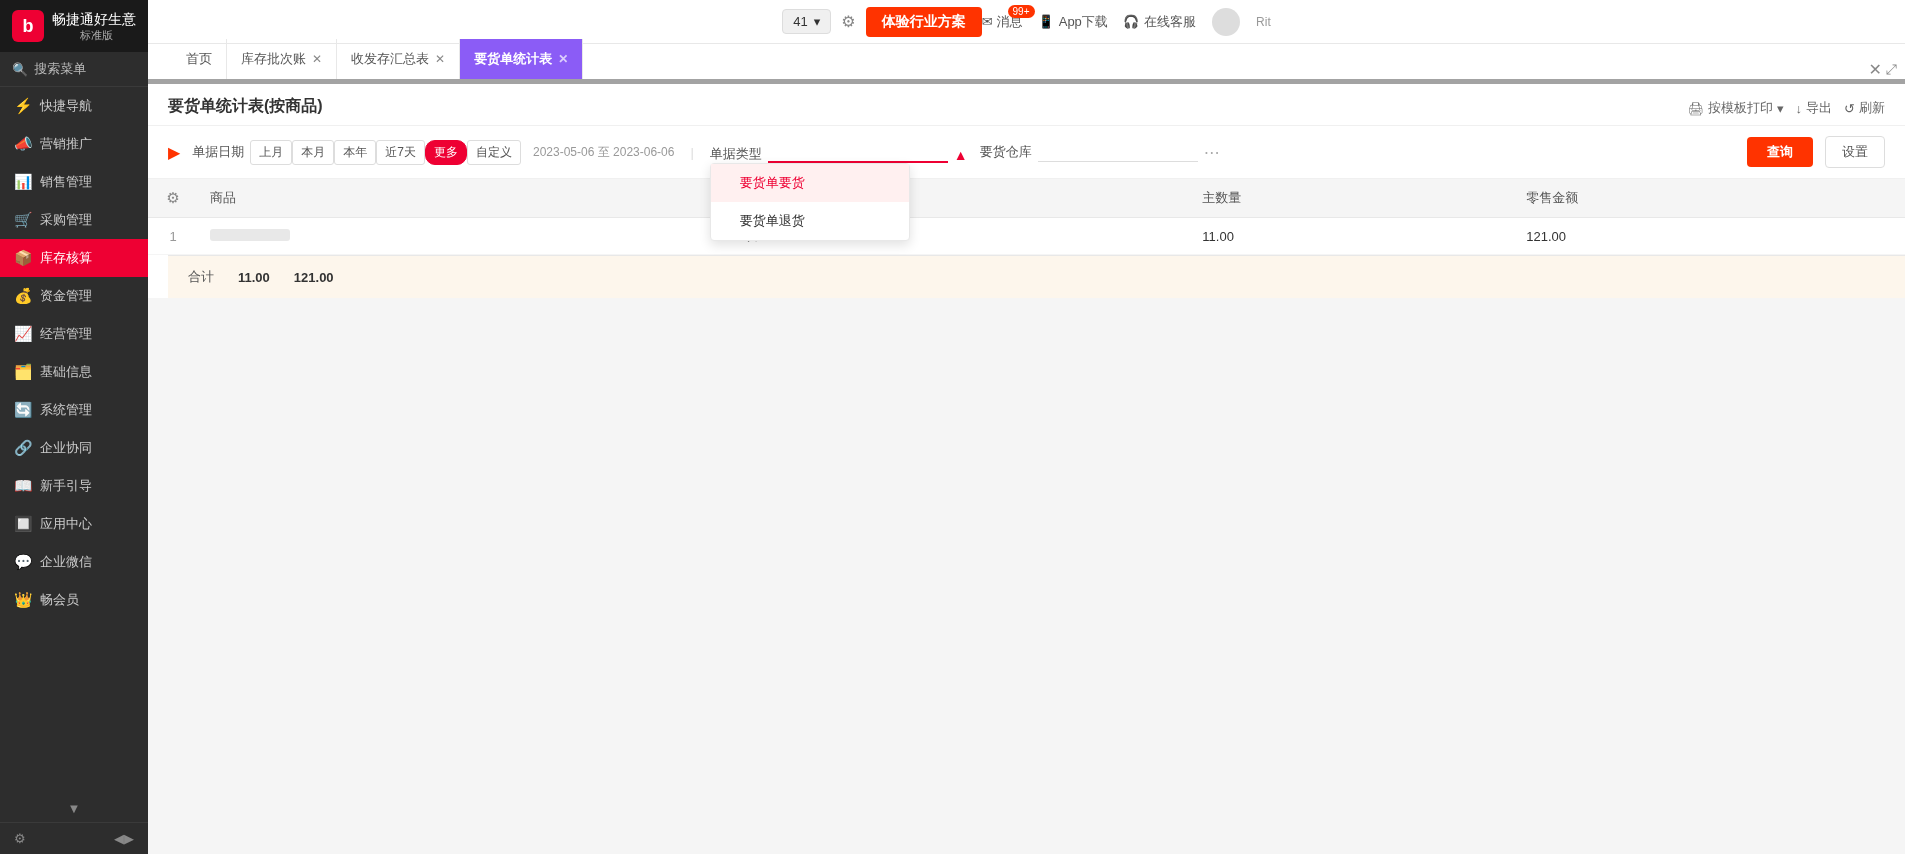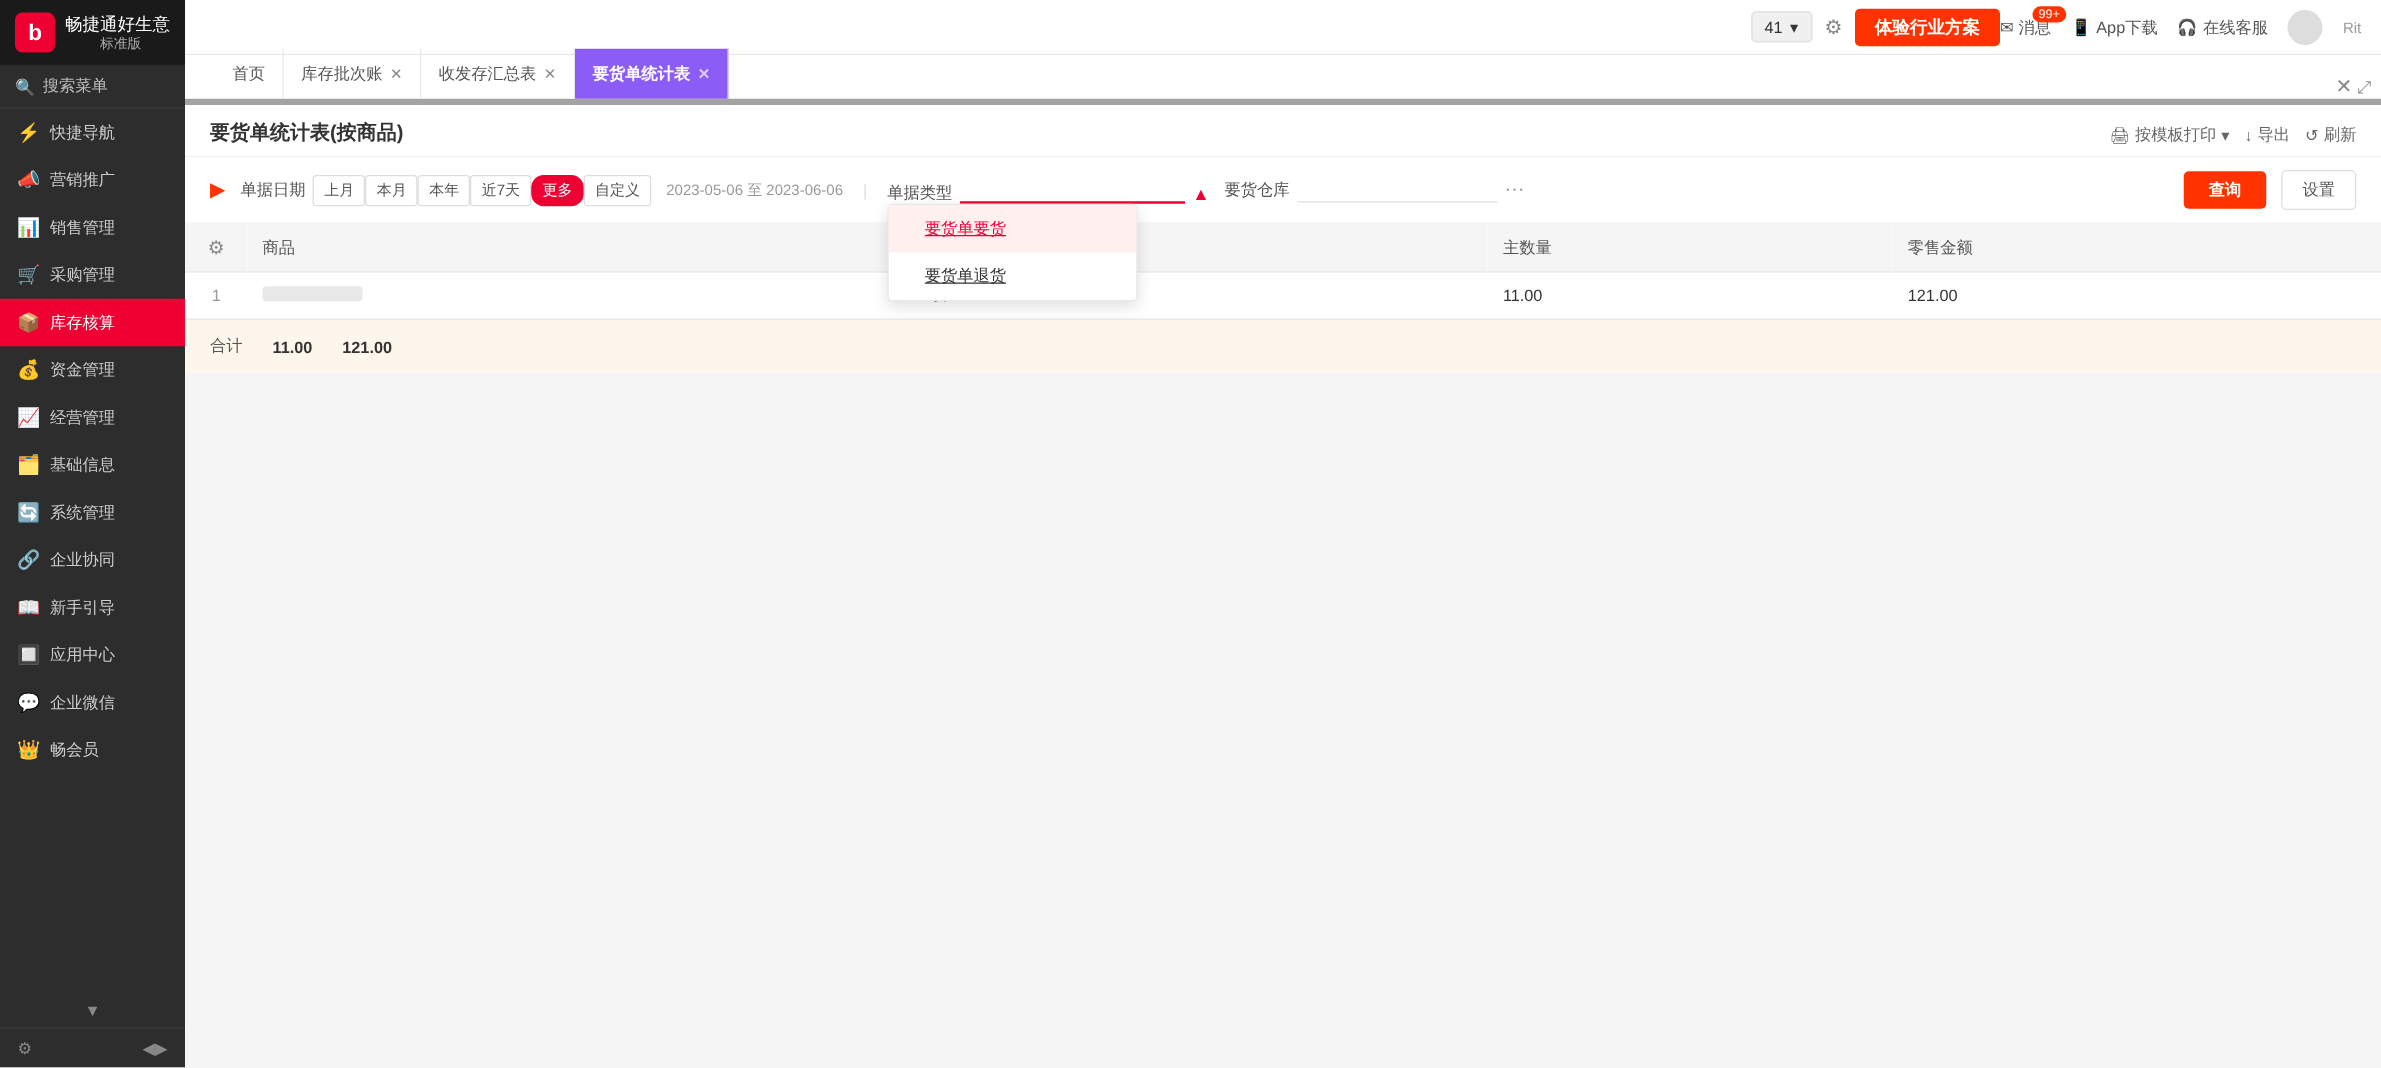--- a/index.html
+++ b/index.html
@@ -57,21 +57,21 @@
       display: flex; align-items: center; justify-content: space-between;
       padding: 8px 14px; border-top: 1px solid #3a3a3a; color: #888;
     }
 
     
     .main-area { flex: 1; display: flex; flex-direction: column; overflow: hidden; }
 
     
     .top-bar {
       background: #fff;
-      display: flex; align-items: center; justify-content: flex-end;
+      display: flex; align-items: center; justify-content: center;
       padding: 0 16px; height: 44px; border-bottom: 1px solid #e8e8e8;
     }
     .top-bar-left { display: flex; align-items: center; gap: 10px; }
     .tab-count { background: #f0f0f0; border: 1px solid #ddd; border-radius: 4px; padding: 4px 10px; font-size: 13px; color: #333; display: flex; align-items: center; gap: 6px; }
     .gear-btn { color: #888; cursor: pointer; font-size: 16px; }
     .trial-btn {
       background: #ff3300; color: #fff; border: none; border-radius: 4px;
       padding: 6px 16px; font-size: 14px; cursor: pointer; font-weight: bold;
     }
     .top-bar-right { display: flex; align-items: center; gap: 16px; color: #555; font-size: 13px; }
@@ -154,21 +154,21 @@
       padding: 6px 16px; font-size: 13px; cursor: pointer;
     }
 
     
     .dropdown-overlay {
       position: absolute; top: 100%; left: 0; z-index: 1000;
       background: #fff; border: 1px solid #e8e8e8; border-radius: 4px;
       box-shadow: 0 4px 12px rgba(0,0,0,0.12); min-width: 200px;
     }
     .dropdown-item {
-      padding: 10px 29px; cursor: pointer; font-size: 13px; color: #333; text-decoration: underline;
+      padding: 10px 29px; cursor: pointer; font-size: 13px; color: #333;
     }
     .dropdown-item.selected { background: #fff0f0; color: #e03; }
 
     
     .table-area { background: #fff; }
     .table-wrapper { overflow-x: auto; }
     table { width: 100%; border-collapse: collapse; }
     thead tr { background: #f5f5f5; }
     th {
       padding: 10px 12px; text-align: left; font-size: 13px; color: #555;
@@ -180,21 +180,21 @@
       border-bottom: 1px solid #f5f5f5;
     }
     td:first-child { text-align: center; color: #999; }
 
     .settings-icon { color: #888; font-size: 15px; cursor: pointer; }
     .placeholder-bar { display: inline-block; width: 80px; height: 12px; background: #e8e8e8; border-radius: 3px; }
 
     
     .table-footer {
       background: #fdf6ec; border-top: 1px solid #e8e8e8;
-      display: flex; align-items: center; padding: 12px 20px; gap: 24px;
+      display: flex; align-items: center; padding: 12px 20px; gap: 24px; margin-left: 20px;
     }
     .footer-label { color: #555; font-size: 13px; }
     .footer-val { color: #333; font-size: 13px; font-weight: bold; }
   </style>
 </head>
 <body>
 
 <div class="sidebar">
   <div class="sidebar-logo">
     <div class="sidebar-logo-icon">b</div>

